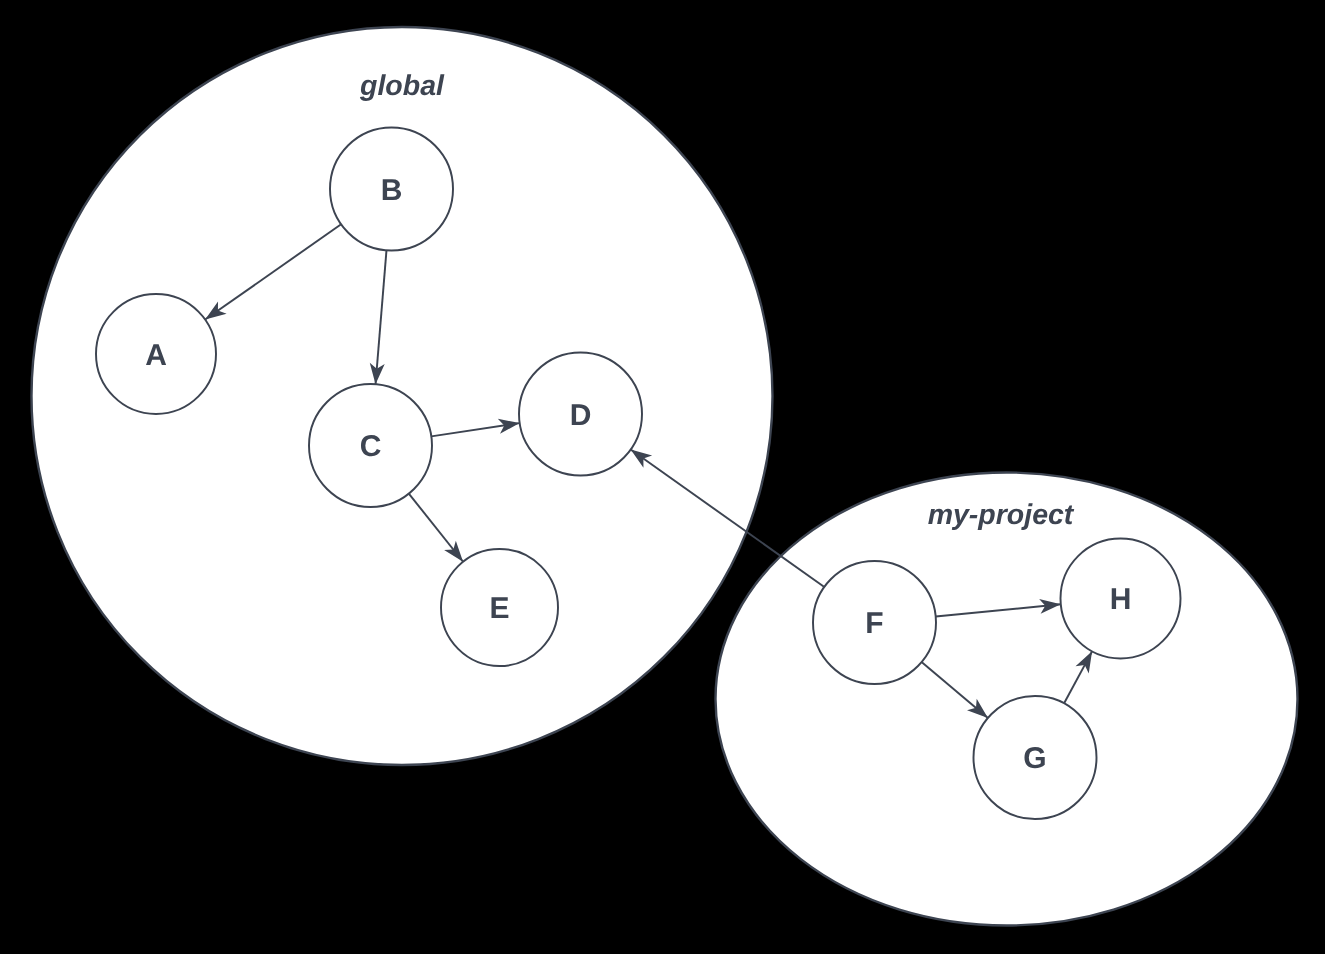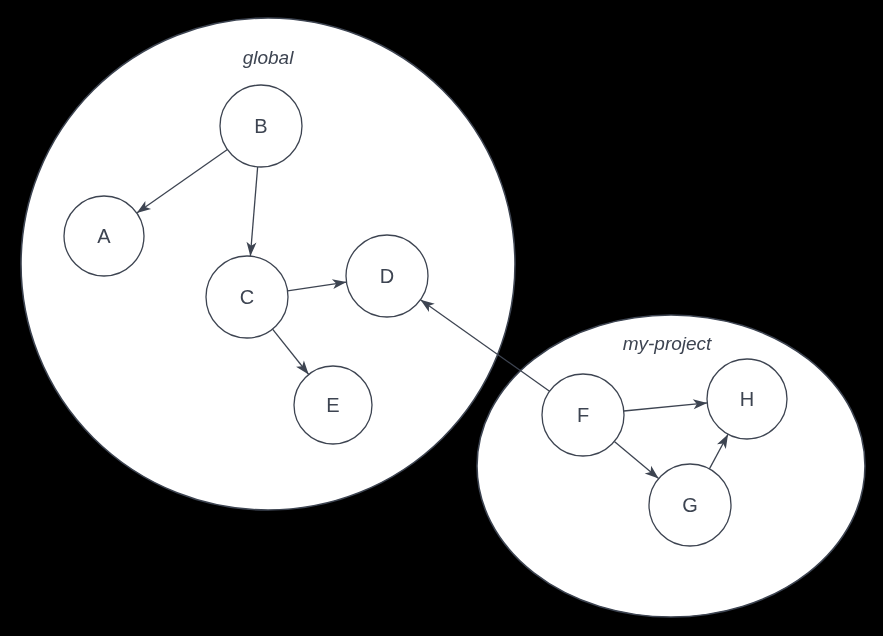--- a/index.html
+++ b/index.html
@@ -9,20 +9,21 @@
   body {
     width: 883px;
     height: 636px;
     overflow: hidden;
     font-family: "Liberation Sans", sans-serif;
   }
   .stage {
     position: relative;
     width: 883px;
     height: 636px;
+    font-weight: bold;
   }
   .stage svg {
     position: absolute;
     top: 0;
     left: 0;
     display: block;
   }
   .group-label {
     font-family: "Liberation Sans", sans-serif;
     font-style: italic;

